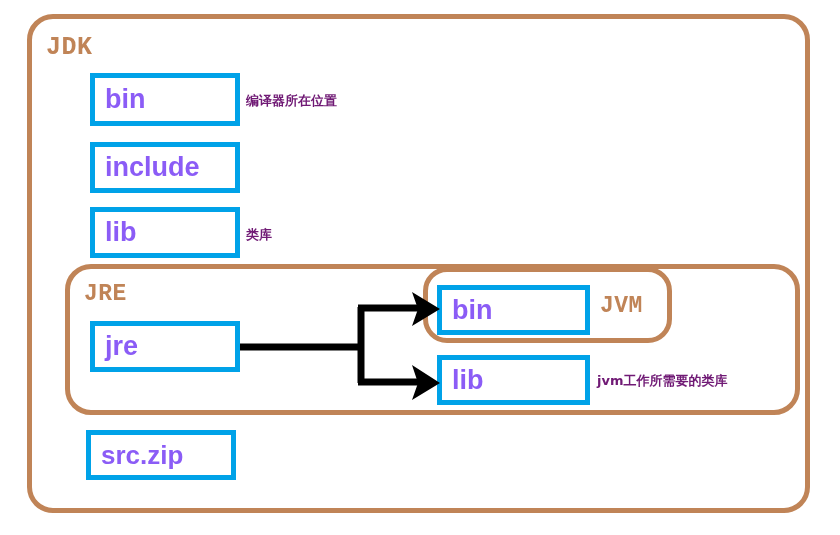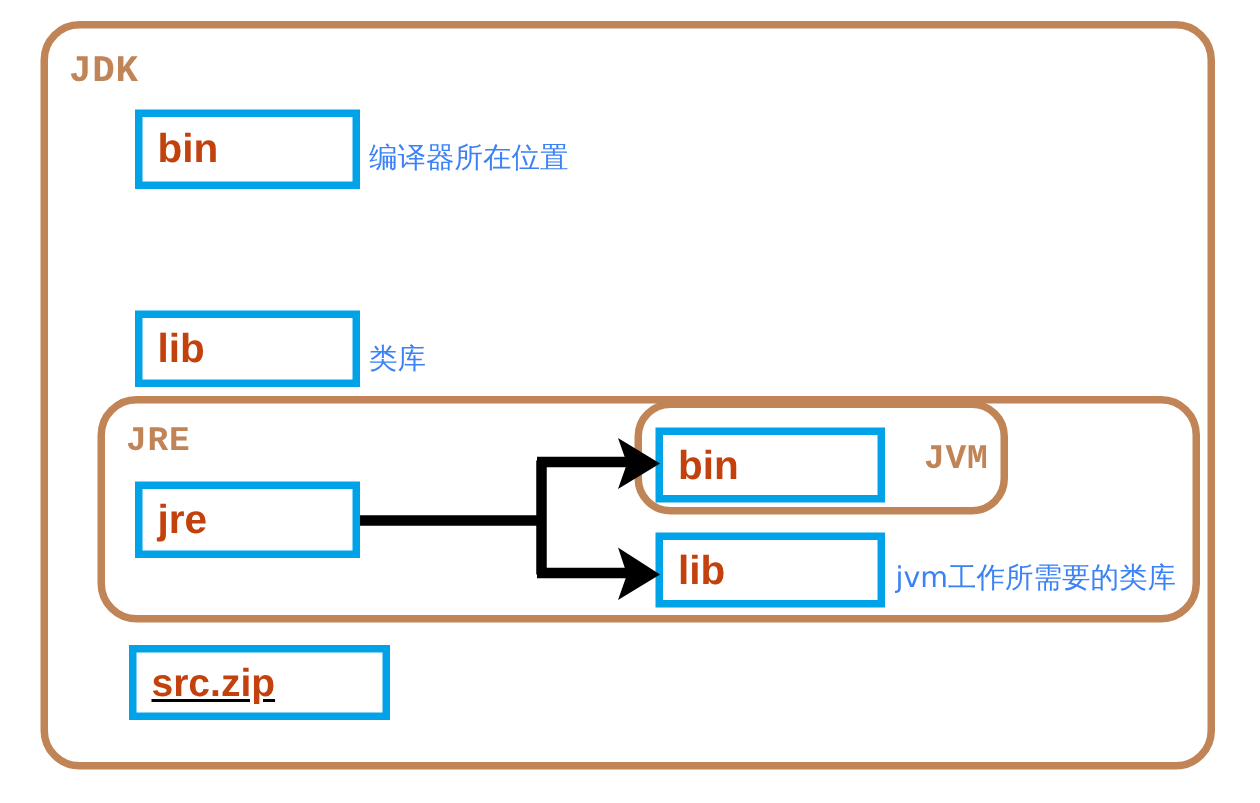--- a/index.html
+++ b/index.html
@@ -42,34 +42,35 @@
   
   .item-box {
     position: absolute;
     border: 5px solid #00A2E8;
     background: #ffffff;
     box-sizing: border-box;
     display: flex;
     align-items: center;
   }
   .item-label {
-    color: #c2410c;
+    color: #8b5cf6;
     font-weight: bold;
     padding-left: 10px;
     white-space: nowrap;
     font-family: "Liberation Sans", "DejaVu Sans", sans-serif;
   }
 
   
   .note {
     position: absolute;
-    color: #3b82f6;
-    font-size: 19px;
+    color: #701a75;
+    font-size: 13px;
     white-space: nowrap;
     font-family: "DejaVu Sans", "Liberation Sans", sans-serif;
+    font-weight: bold;
   }
 
   
   #connectors {
     position: absolute;
     left: 0;
     top: 0;
     width: 840px;
     height: 535px;
     pointer-events: none;
@@ -81,46 +82,49 @@
 <div id="canvas">
 
   <div class="group-box" style="left:27px; top:14px; width:783px; height:499px;"></div>
   <div class="group-label" style="left:46px; top:33px; font-size:25px;">JDK</div>
 
   <div class="item-box" style="left:90px; top:73px; width:150px; height:53px;">
     <span class="item-label" style="font-size:27px;">bin</span>
   </div>
   <div class="note" style="left:246px; top:92px;">编译器所在位置</div>
 
+  <div class="item-box" style="left:90px; top:142px; width:150px; height:51px;">
+    <span class="item-label" style="font-size:27px;">include</span>
+  </div>
 
   <div class="item-box" style="left:90px; top:207px; width:150px; height:51px;">
     <span class="item-label" style="font-size:27px;">lib</span>
   </div>
   <div class="note" style="left:246px; top:226px;text-align:right;">类库</div>
 
   <div class="group-box" style="left:65px; top:264px; width:735px; height:151px;"></div>
   <div class="group-label" style="left:84px; top:281px; font-size:23px;">JRE</div>
 
   <div class="item-box" style="left:90px; top:321px; width:150px; height:51px;">
     <span class="item-label" style="font-size:27px;">jre</span>
   </div>
 
   <div class="group-box jvm" style="left:423px; top:267px; width:249px; height:76px;"></div>
-  <div class="group-label" style="left:600px; top:293px; font-size:23px;margin-left:16px;">JVM</div>
+  <div class="group-label" style="left:600px; top:293px; font-size:23px;">JVM</div>
 
   <div class="item-box" style="left:437px; top:285px; width:153px; height:50px;">
     <span class="item-label" style="font-size:27px;">bin</span>
   </div>
 
   <div class="item-box" style="left:437px; top:355px; width:153px; height:50px;">
     <span class="item-label" style="font-size:27px;">lib</span>
   </div>
   <div class="note" style="left:597px; top:372px;">jvm工作所需要的类库</div>
 
-  <div class="item-box" style="left:86px; top:430px; width:174px; height:50px;text-decoration:underline;">
+  <div class="item-box" style="left:86px; top:430px; width:150px; height:50px;">
     <span class="item-label" style="font-size:26px;">src.zip</span>
   </div>
 
   <svg id="connectors" viewBox="0 0 840 535">
 
     <line x1="240" y1="347" x2="362" y2="347" stroke="#000000" stroke-width="7"></line>
 
     <line x1="361" y1="307" x2="361" y2="383" stroke="#000000" stroke-width="7"></line>
 
     <line x1="358" y1="308" x2="430" y2="308" stroke="#000000" stroke-width="7"></line>

